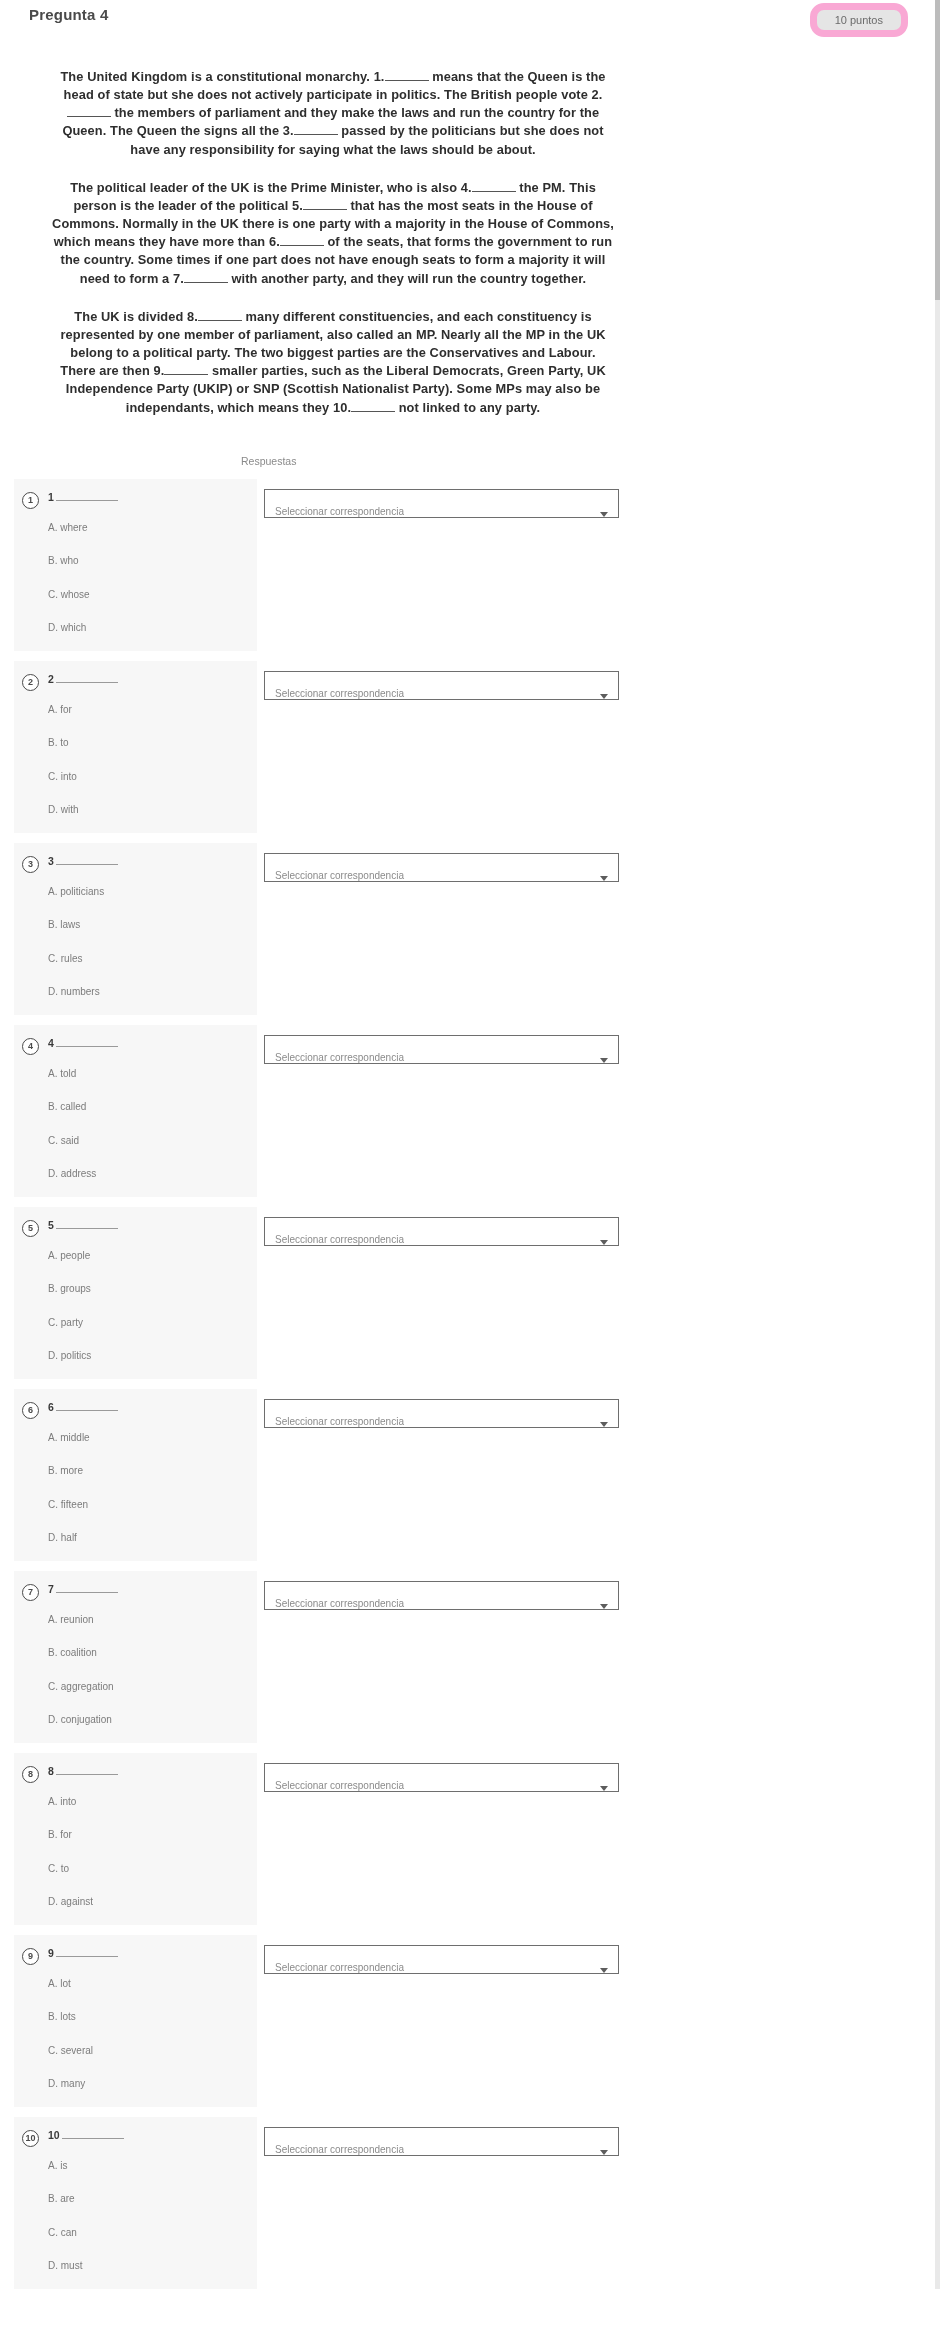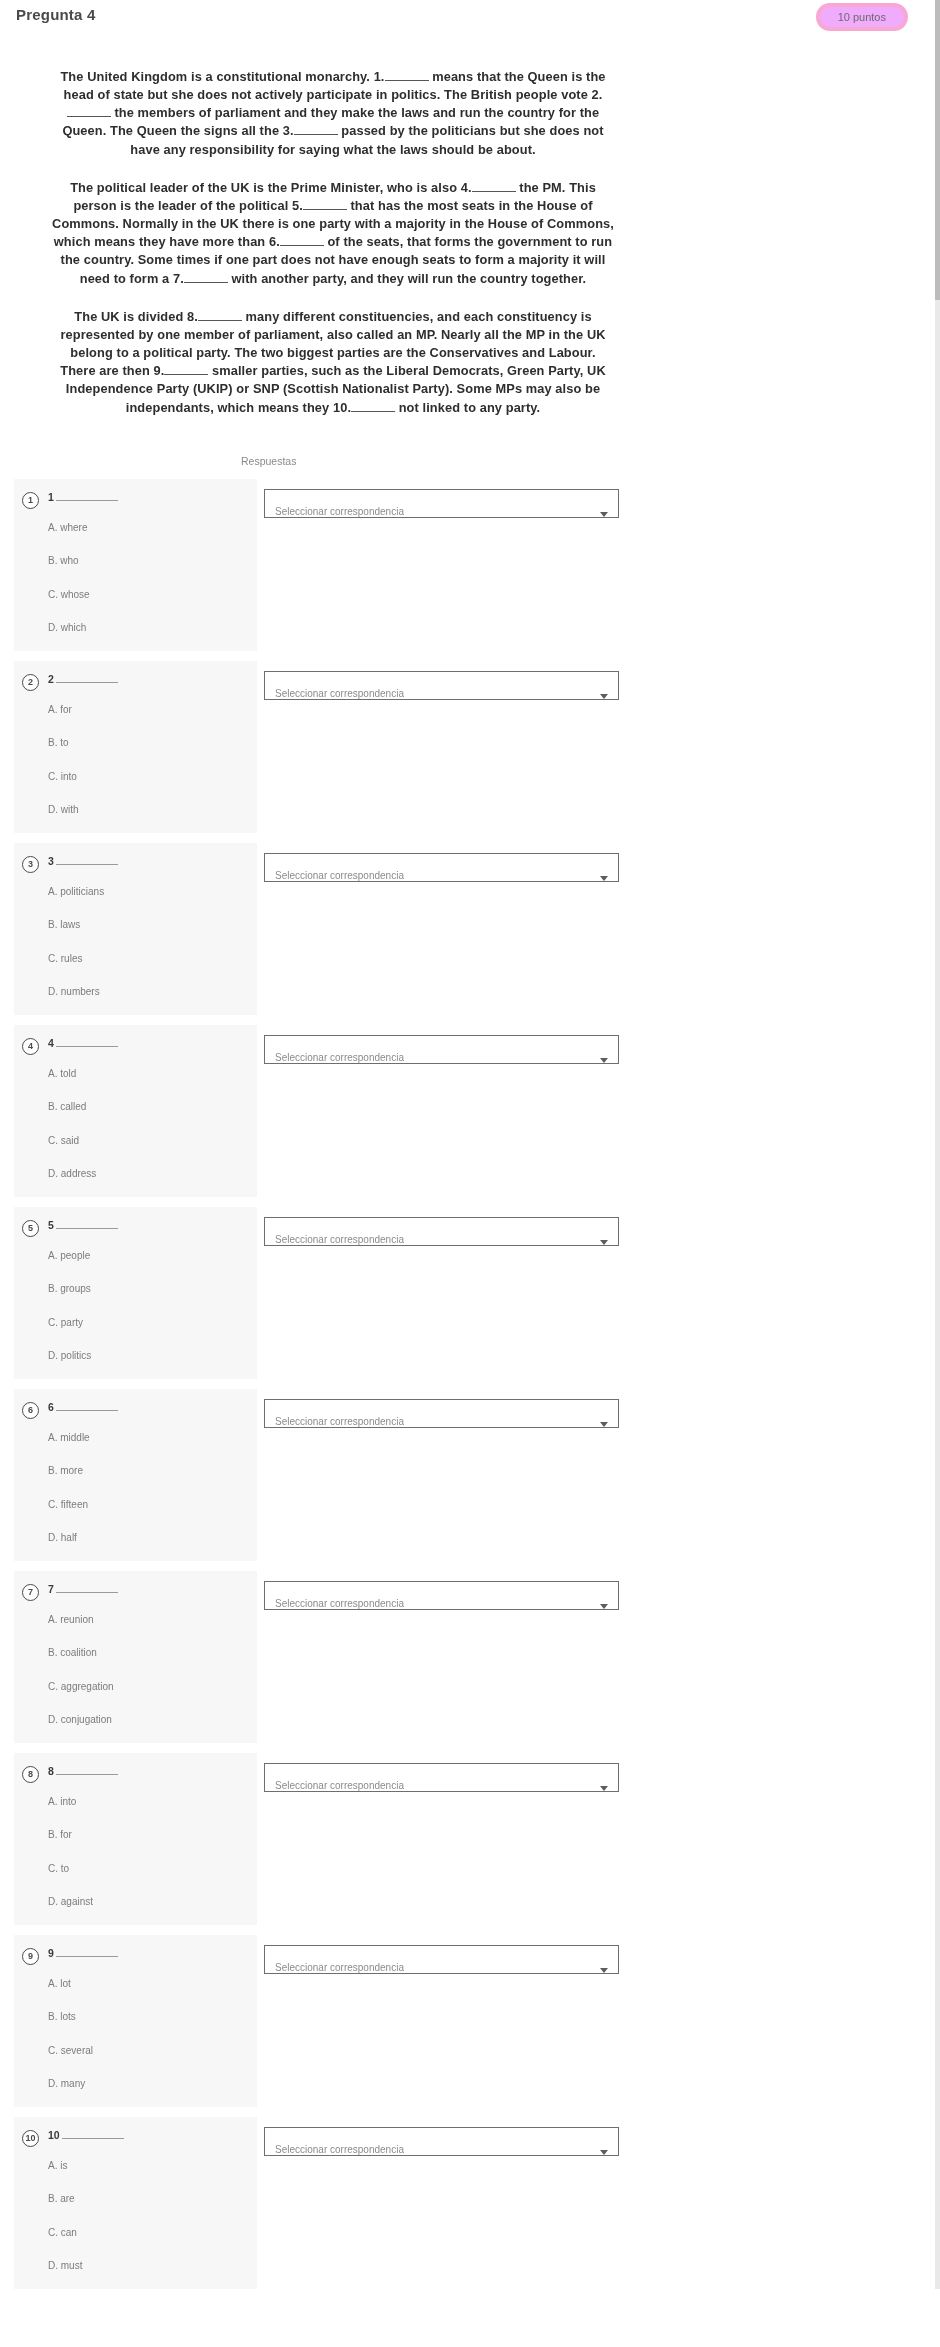--- a/index.html
+++ b/index.html
@@ -16,35 +16,35 @@
   }
 
   
   .q-header {
     position: relative;
     height: 30px;
     padding: 0 14px;
   }
   .q-title {
     position: absolute;
-    left: 2px; top: -6px;
+    left: 15px; top: -6px;
     font-size: 15px;
     font-weight: bold;
     color: #4a4a4a;
     letter-spacing: .2px;
   }
   .points-pill {
     position: absolute;
     right: 18px; top: -9px;
-    border: 4px solid #f9a8d4;
+    border: 7px solid #f9a8d4;
     border-radius: 14px;
     padding: 4px 18px;
     font-size: 11px;
     color: #6b6b6b;
-    background: #f0abfc;
+    background: #e5e5e5;
     white-space: nowrap;
   }
 
   
   .instruction {
     font-size: 11.5px;
     color: #8d8d8d;
     padding: 0 0 0 2px;
     margin-top: 4px;
   }

